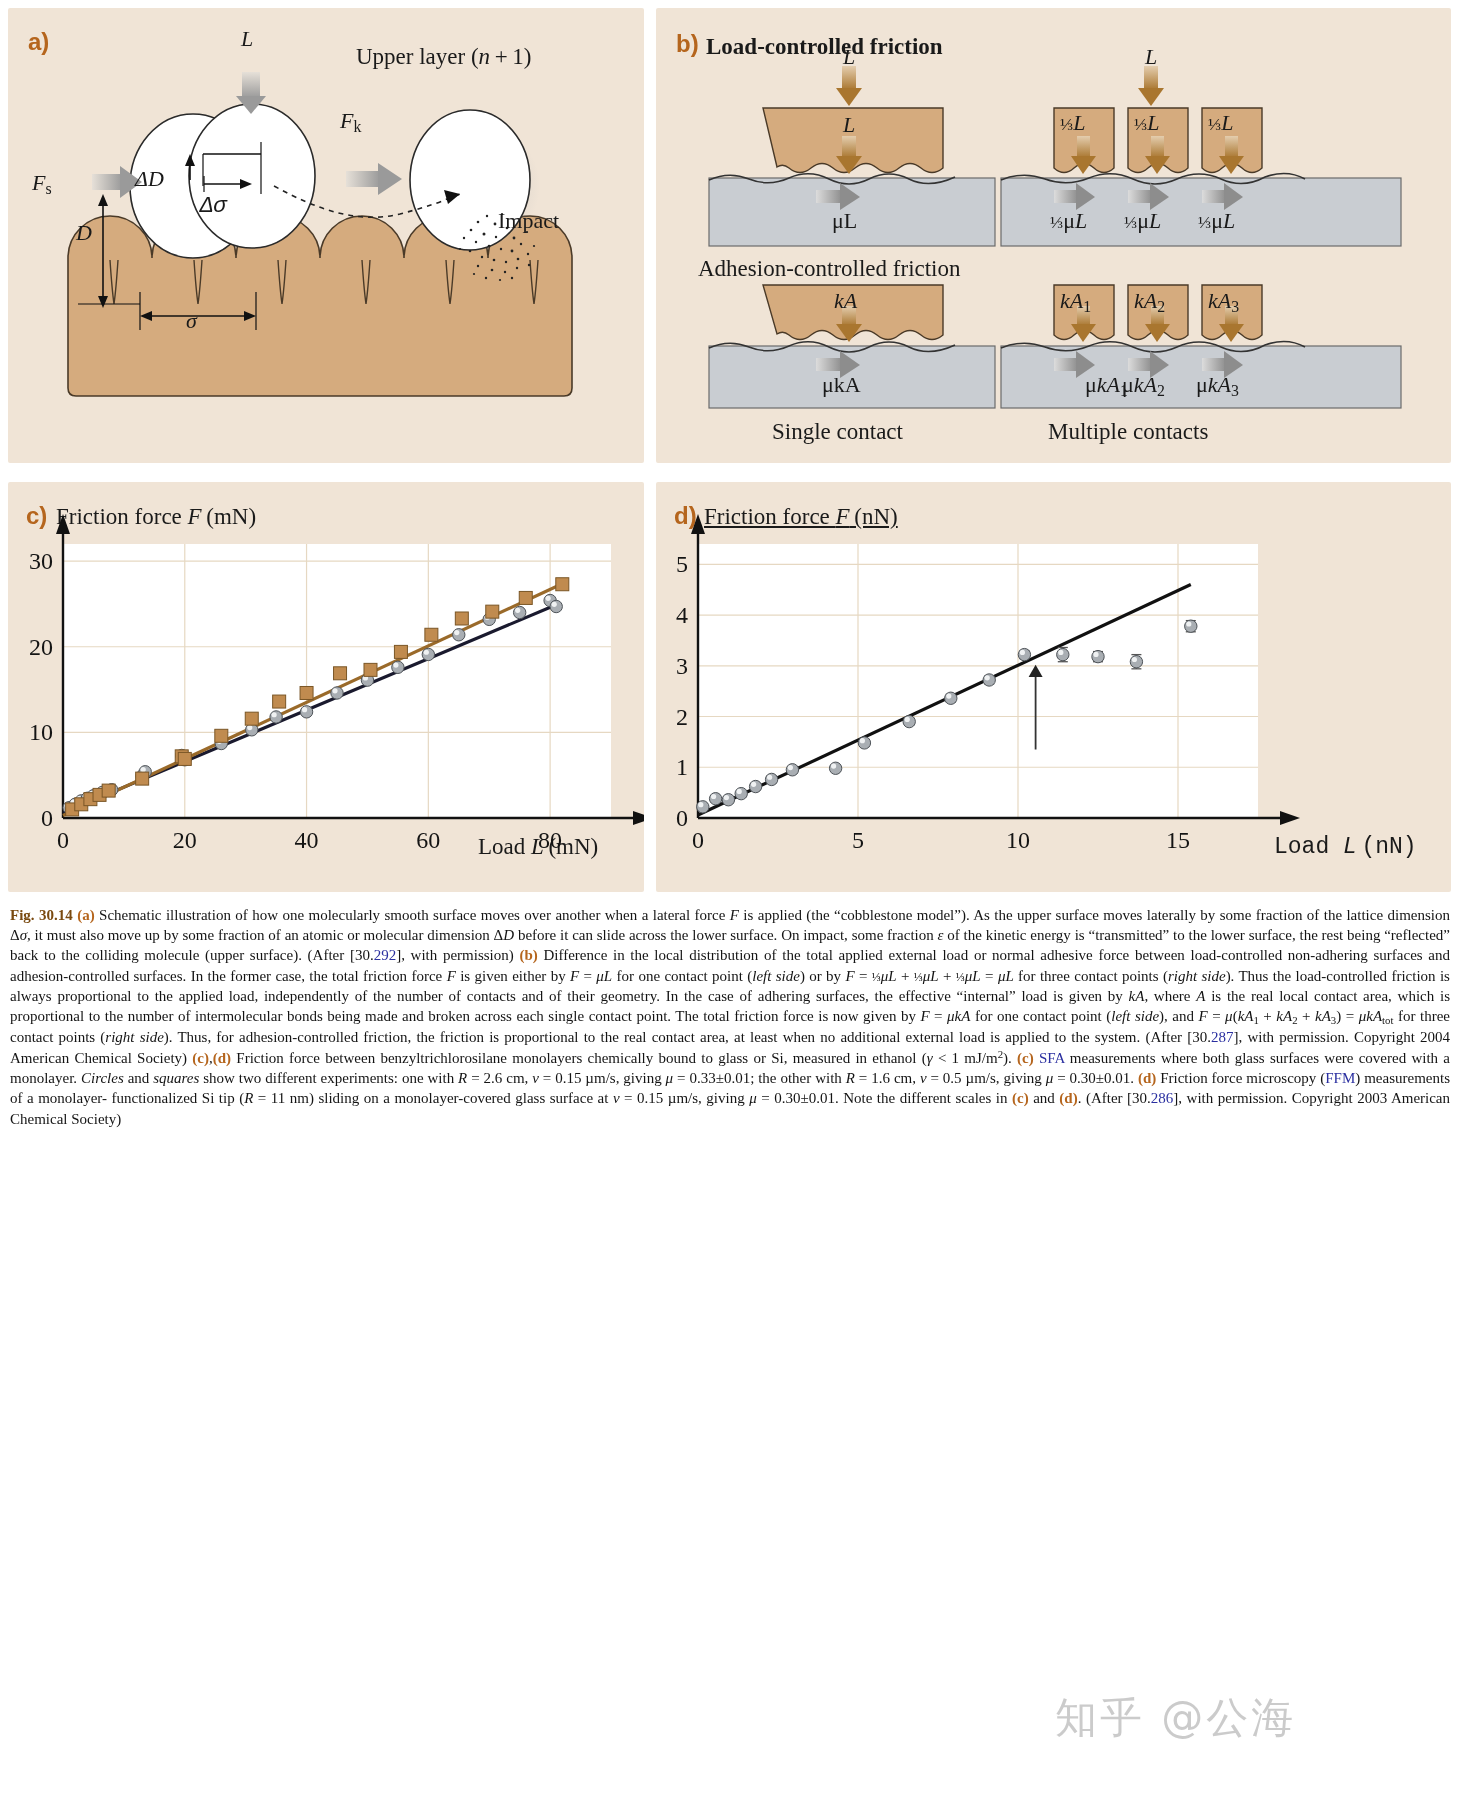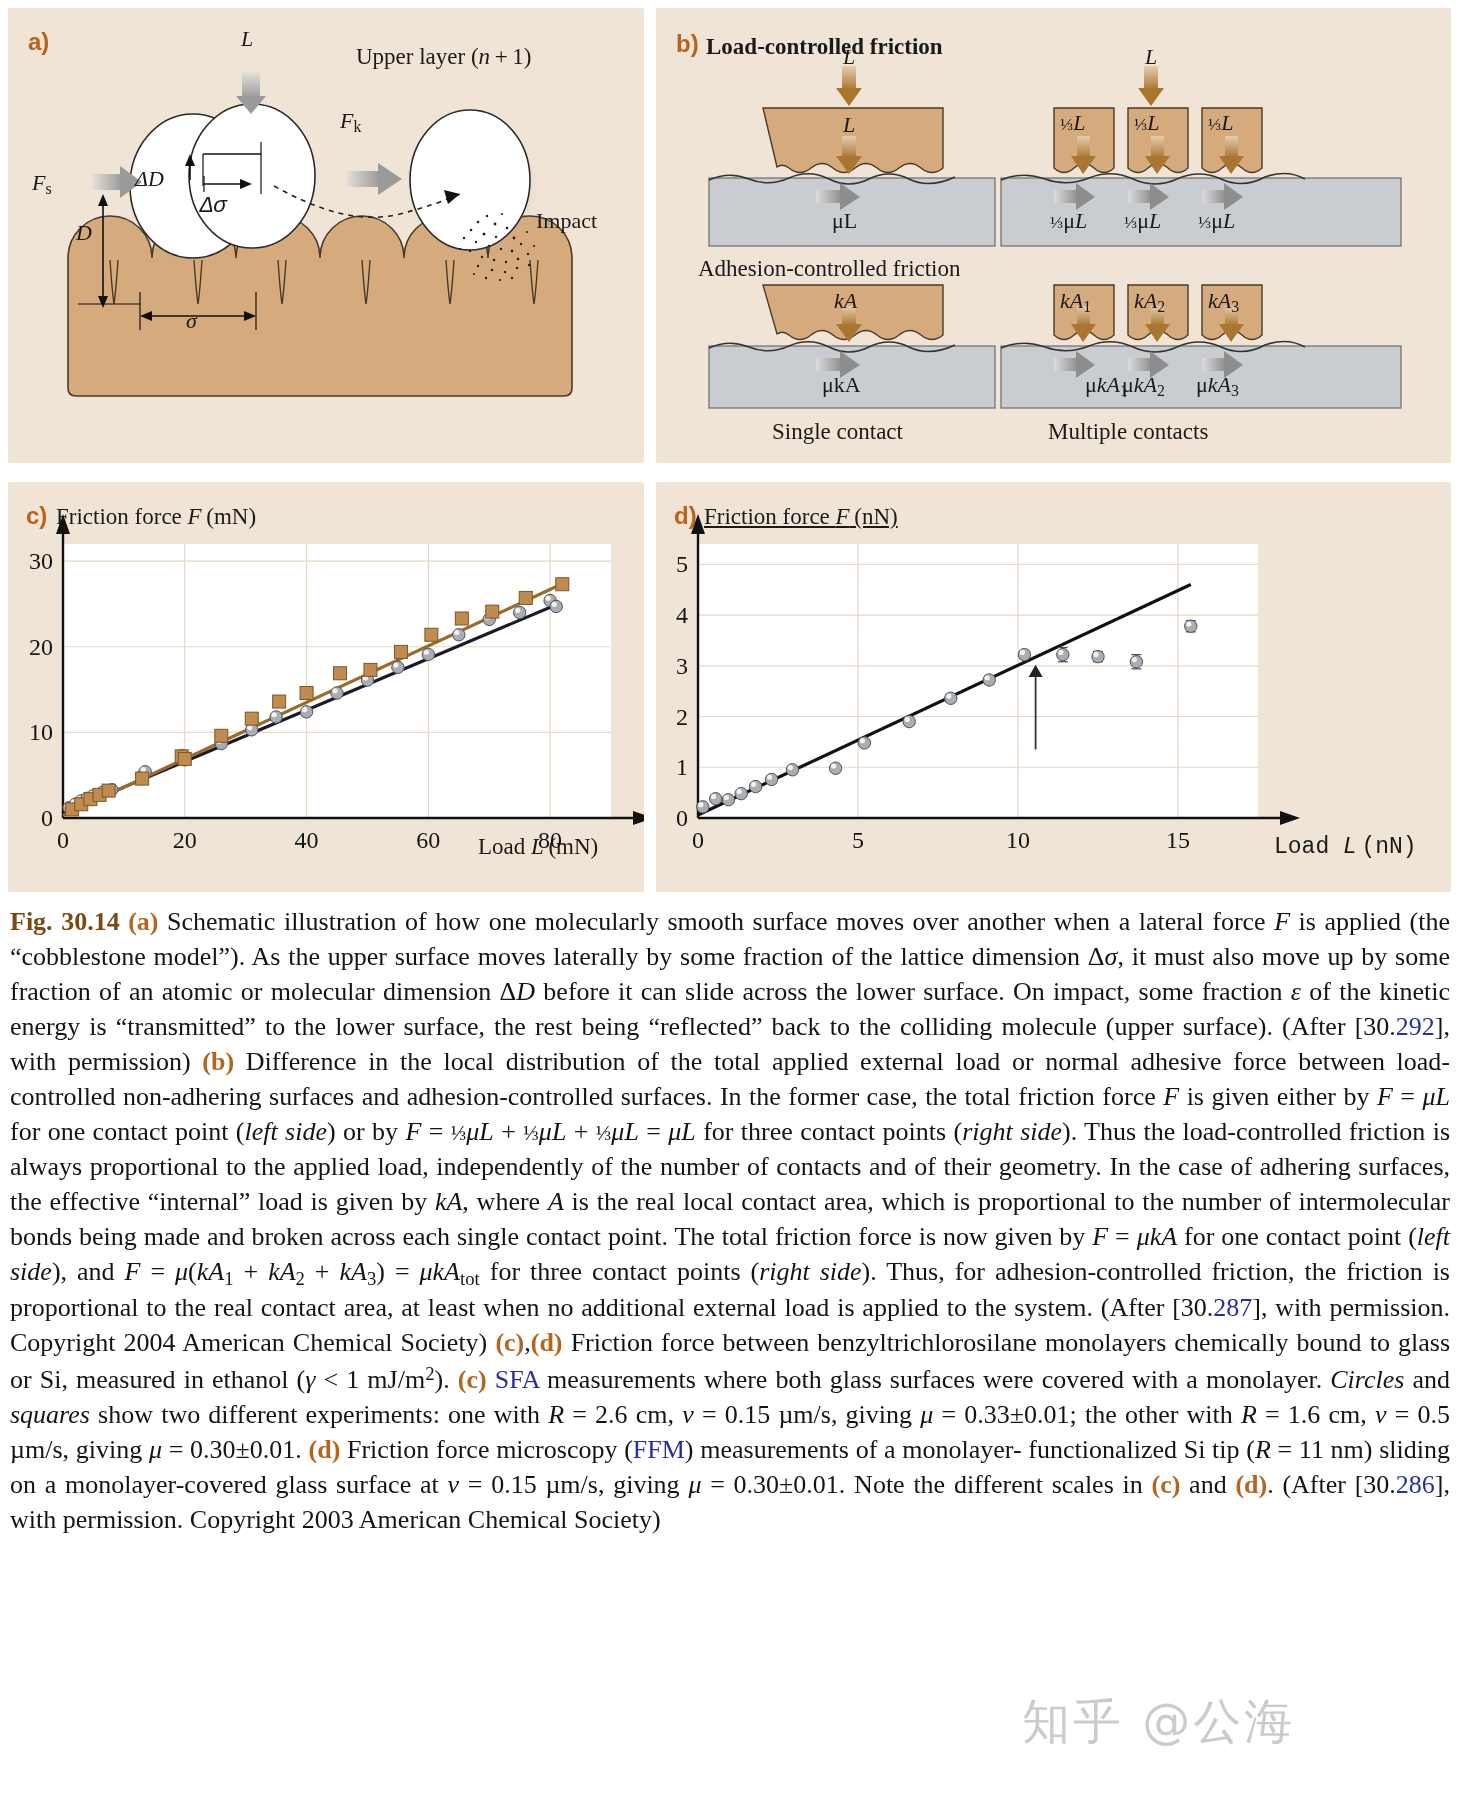--- a/index.html
+++ b/index.html
@@ -16,27 +16,27 @@
 
   .lbl{position:absolute;font-size:22px;font-family:"Liberation Serif",serif;white-space:nowrap;}
   .it{font-style:italic;}
   .sub{font-size:0.72em;vertical-align:-0.25em;}
   .sup{font-size:0.72em;vertical-align:0.45em;}
 
   
   .plotbg{position:absolute;background:#ffffff;}
 
   
-  #caption{position:absolute;left:10px;top:905px;width:1440px;font-size:26px;line-height:1.345;
+  #caption{position:absolute;left:10px;top:905px;width:1440px;font-size:15px;line-height:1.345;
     text-align:justify;font-family:"Liberation Serif",serif;color:#141414;}
   #caption b{font-weight:bold;}
   .figno{font-weight:bold;color:#7a4a10;}
   .blue{color:#2a2fa0;}
   .bold-brown{font-weight:bold;color:#b5651d;}
-  .wm{position:absolute;left:1022px;top:1690px;font-size:48px;color:rgba(140,140,140,.45);
+  .wm{position:absolute;left:1055px;top:1690px;font-size:42px;color:rgba(140,140,140,.45);
      font-family:"DejaVu Sans",sans-serif;letter-spacing:3px;pointer-events:none;}
 </style>
 </head>
 <body>
 
 <div class="panels">
 
   <div class="panel" id="panel-a">
     <span class="plabel" style="left:20px;top:20px;">a)</span>
     <span class="ptitle" style="left:348px;top:36px;">Upper layer (<i>n</i> + 1)</span>
@@ -154,21 +154,21 @@
       <polygon points="248,308 236,303 236,313" fill="#111"></polygon>
     </svg>
 
     <span class="lbl it" style="left:233px;top:18px;">L</span>
     <span class="lbl" style="left:332px;top:100px;"><i>F</i><span class="sub">k</span></span>
     <span class="lbl" style="left:24px;top:162px;"><i>F</i><span class="sub">s</span></span>
     <span class="lbl it" style="left:127px;top:158px;">ΔD</span>
     <span class="lbl it" style="left:192px;top:186px;font-family:Liberation Mono, monospace;">Δσ</span>
     <span class="lbl it" style="left:68px;top:212px;">D</span>
     <span class="lbl it" style="left:178px;top:300px;">σ</span>
-    <span class="lbl" style="left:528px;top:200px;">Impact</span>
+    <span class="lbl" style="left:490px;top:200px;">Impact</span>
   </div>
 
   <div class="panel" id="panel-b">
     <span class="plabel" style="left:20px;top:22px;">b)</span>
     <span class="ptitle" style="left:50px;top:26px;font-weight:bold;">Load-controlled friction</span>
     <span class="ptitle" style="left:42px;top:248px;">Adhesion-controlled friction</span>
     <span class="ptitle" style="left:116px;top:411px;">Single contact</span>
     <span class="ptitle" style="left:392px;top:411px;">Multiple contacts</span>
 
     <svg width="795" height="455" style="position:absolute;left:0;top:0;">

